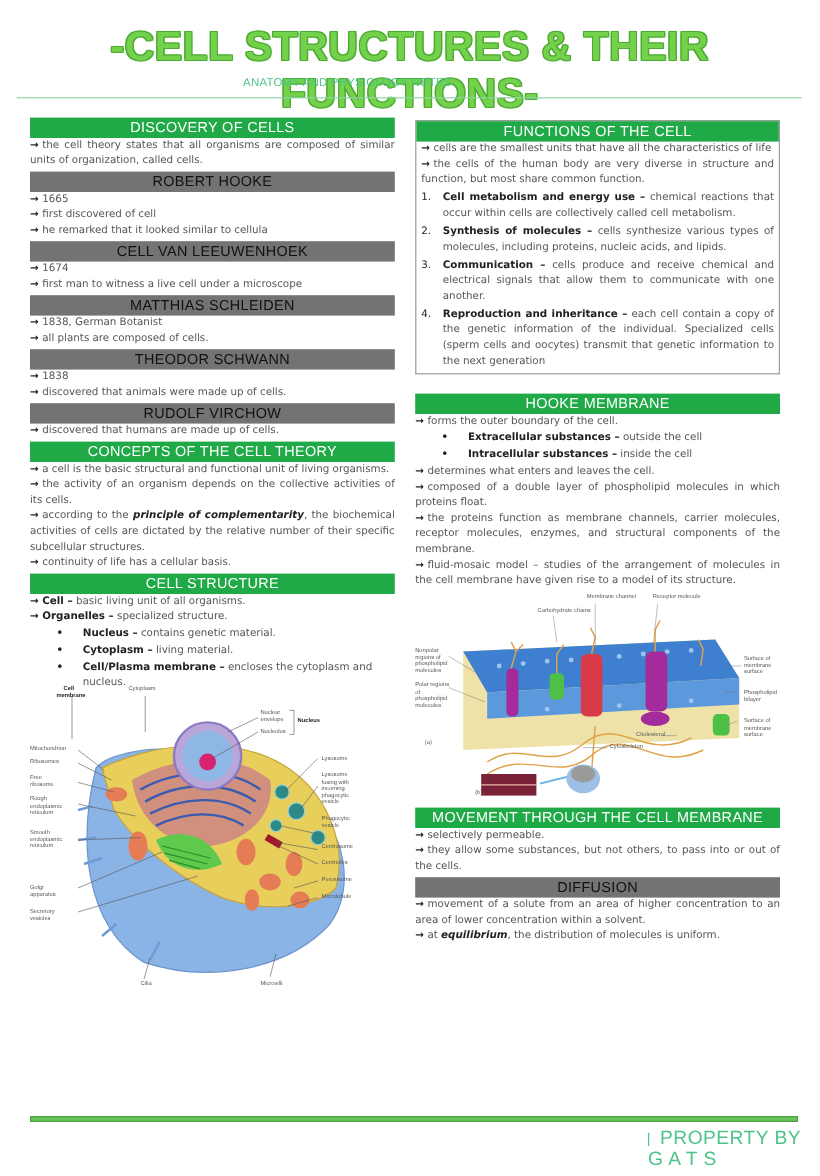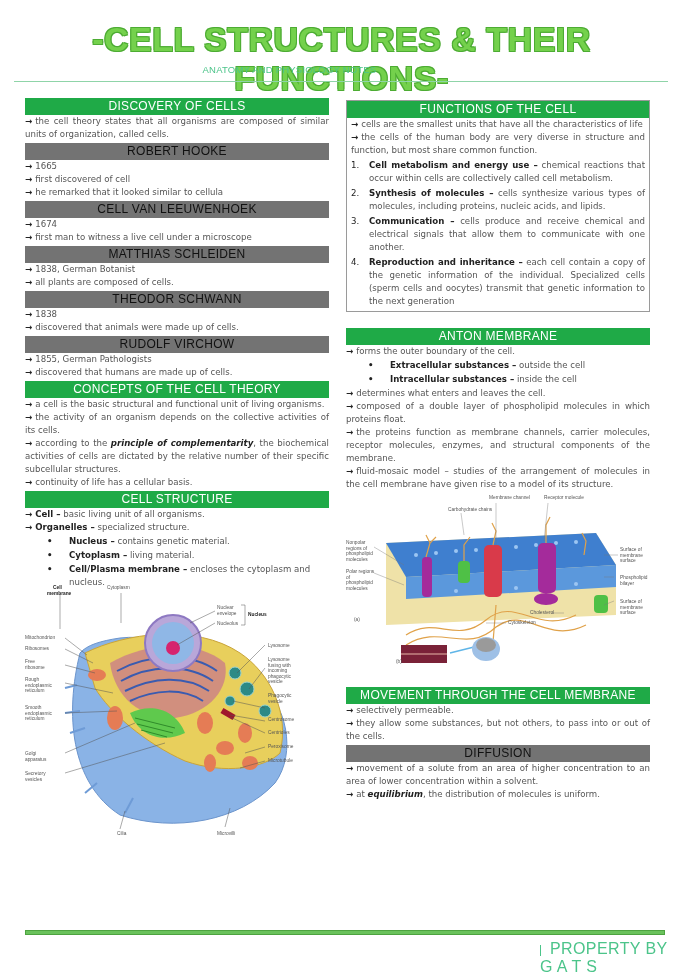--- a/index.html
+++ b/index.html
@@ -79,21 +79,20 @@
 
   <div class="hdr light mt">MATTHIAS SCHLEIDEN</div>
   <div class="p"><span class="ar">→</span><span>1838, German Botanist</span></div>
   <div class="p"><span class="ar">→</span><span>all plants are composed of cells.</span></div>
 
   <div class="hdr light mt">THEODOR SCHWANN</div>
   <div class="p"><span class="ar">→</span><span>1838</span></div>
   <div class="p"><span class="ar">→</span><span>discovered that animals were made up of cells.</span></div>
 
   <div class="hdr light mt">RUDOLF VIRCHOW</div>
-  <div class="p"><span class="ar">→</span><span>1855, German Pathologists</span></div>
   <div class="p"><span class="ar">→</span><span>discovered that humans are made up of cells.</span></div>
 
   <div class="hdr dark mt">CONCEPTS OF THE CELL THEORY</div>
   <div class="p"><span class="ar">→</span><span>a cell is the basic structural and functional unit of living organisms.</span></div>
   <div class="p"><span class="ar">→</span><span>the activity of an organism depends on the collective activities of its cells.</span></div>
   <div class="p"><span class="ar">→</span><span>according to the</span> <i class="em">principle of complementarity</i><span>, the biochemical activities of cells are dictated by the relative number of their specific subcellular structures.</span></div>
   <div class="p"><span class="ar">→</span><span>continuity of life has a cellular basis.</span></div>
 
   <div class="hdr dark mt">CELL STRUCTURE</div>
   <div class="p"><span class="ar">→</span><b class="kw">Cell –</b> <span>basic living unit of all organisms.</span></div>
@@ -192,21 +191,21 @@
     <div class="p"><span class="ar">→</span><span>cells are the smallest units that have all the characteristics of life</span></div>
     <div class="p"><span class="ar">→</span><span>the cells of the human body are very diverse in structure and function, but most share common function.</span></div>
     <div class="ol">
       <div class="item"><span class="num">1.</span><b class="kw">Cell metabolism and energy use –</b> <span>chemical reactions that occur within cells are collectively called cell metabolism.</span></div>
       <div class="item"><span class="num">2.</span><b class="kw">Synthesis of molecules –</b> <span>cells synthesize various types of molecules, including proteins, nucleic acids, and lipids.</span></div>
       <div class="item"><span class="num">3.</span><b class="kw">Communication –</b> <span>cells produce and receive chemical and electrical signals that allow them to communicate with one another.</span></div>
       <div class="item"><span class="num">4.</span><b class="kw">Reproduction and inheritance –</b> <span>each cell contain a copy of the genetic information of the individual. Specialized cells (sperm cells and oocytes) transmit that genetic information to the next generation</span></div>
     </div>
   </div>
 
-  <div class="hdr dark" style="margin-top:16px;">ANTON MEMBRANE</div>
+  <div class="hdr dark" style="margin-top:16px;">HOOKE MEMBRANE</div>
   <div class="p"><span class="ar">→</span><span>forms the outer boundary of the cell.</span></div>
   <ul class="sub-list">
     <li><b class="kw">Extracellular substances –</b> <span>outside the cell</span></li>
     <li><b class="kw">Intracellular substances –</b> <span>inside the cell</span></li>
   </ul>
   <div class="p"><span class="ar">→</span><span>determines what enters and leaves the cell.</span></div>
   <div class="p"><span class="ar">→</span><span>composed of a double layer of phospholipid molecules in which proteins float.</span></div>
   <div class="p"><span class="ar">→</span><span>the proteins function as membrane channels, carrier molecules, receptor molecules, enzymes, and structural components of the membrane.</span></div>
   <div class="p"><span class="ar">→</span><span>fluid-mosaic model – studies of the arrangement of molecules in the cell membrane have given rise to a model of its structure.</span></div>
 
@@ -273,21 +272,21 @@
     <span class="lbl" style="left:0px;top:74px;width:30px;">Polar regions of phospholipid molecules</span>
     <span class="lbl" style="left:274px;top:52px;width:28px;">Surface of membrane surface</span>
     <span class="lbl" style="left:274px;top:80px;width:28px;">Phospholipid bilayer</span>
     <span class="lbl" style="left:274px;top:104px;width:28px;">Surface of membrane surface</span>
     <span class="lbl" style="left:184px;top:115px;">Cholesterol</span>
     <span class="lbl" style="left:162px;top:125px;">Cytoskeleton</span>
     <span class="lbl" style="left:8px;top:122px;">(a)</span>
     <span class="lbl" style="left:50px;top:164px;">(b)</span>
   </div>
 
-  <div class="hdr dark" style="margin-top:20px;text-align:center;">MOVEMENT THROUGH THE CELL MEMBRANE</div>
+  <div class="hdr dark" style="margin-top:6px;text-align:center;">MOVEMENT THROUGH THE CELL MEMBRANE</div>
   <div class="p"><span class="ar">→</span><span>selectively permeable.</span></div>
   <div class="p"><span class="ar">→</span><span>they allow some substances, but not others, to pass into or out of the cells.</span></div>
 
   <div class="hdr light mt">DIFFUSION</div>
   <div class="p"><span class="ar">→</span><span>movement of a solute from an area of higher concentration to an area of lower concentration within a solvent.</span></div>
   <div class="p"><span class="ar">→</span><span>at</span> <i class="em">equilibrium</i><span>, the distribution of molecules is uniform.</span></div>
 </div>
 
 <div class="bottom-rule"></div>
 <div class="footer"><span class="bar"></span><span>PROPERTY BY G A T S</span></div>

